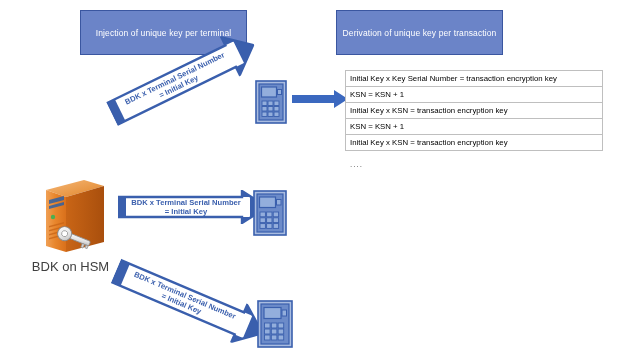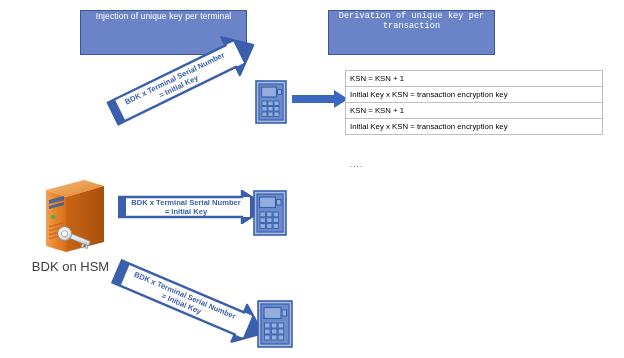--- a/index.html
+++ b/index.html
@@ -12,26 +12,26 @@
   }
   #canvas{position:relative;width:624px;height:358px;}
 
   
   .banner{
     position:absolute;
     background:#6B84C8;
     border:1px solid #3A56A0;
     color:#ffffff;
     font-size:8.5px;
-    display:flex;align-items:flex-start;justify-content:center;
+    display:flex;align-items:center;justify-content:center;
     text-align:center;
     letter-spacing:.1px;
   }
   #banner-left{left:80px;top:10px;width:165px;height:43px;}
-  #banner-right{left:328px;top:10px;width:165px;height:43px;font-family:Liberation Mono, monospace;}
+  #banner-right{left:336px;top:10px;width:165px;height:43px;}
 
   
   #derivation-table{
     position:absolute;left:345px;top:70px;width:258px;
     border-collapse:collapse;
   }
   #derivation-table td{
     border:1px solid #BFBFBF;
     height:15px;
     padding:0 4px;
@@ -245,20 +245,23 @@
 
   <div id="arrow-to-table">
     <svg width="56" height="18" viewBox="0 0 56 18">
       <polygon points="0,5 42,5 42,0 56,9 42,18 42,13 0,13" fill="#3B68BF"></polygon>
     </svg>
   </div>
 
   <table id="derivation-table">
     <tbody>
       <tr>
+        <td>Initial Key x Key Serial Number = transaction encryption key</td>
+      </tr>
+      <tr>
         <td>KSN = KSN + 1</td>
       </tr>
       <tr>
         <td>Initial Key x KSN = transaction encryption key</td>
       </tr>
       <tr>
         <td>KSN = KSN + 1</td>
       </tr>
       <tr>
         <td>Initial Key x KSN = transaction encryption key</td>

